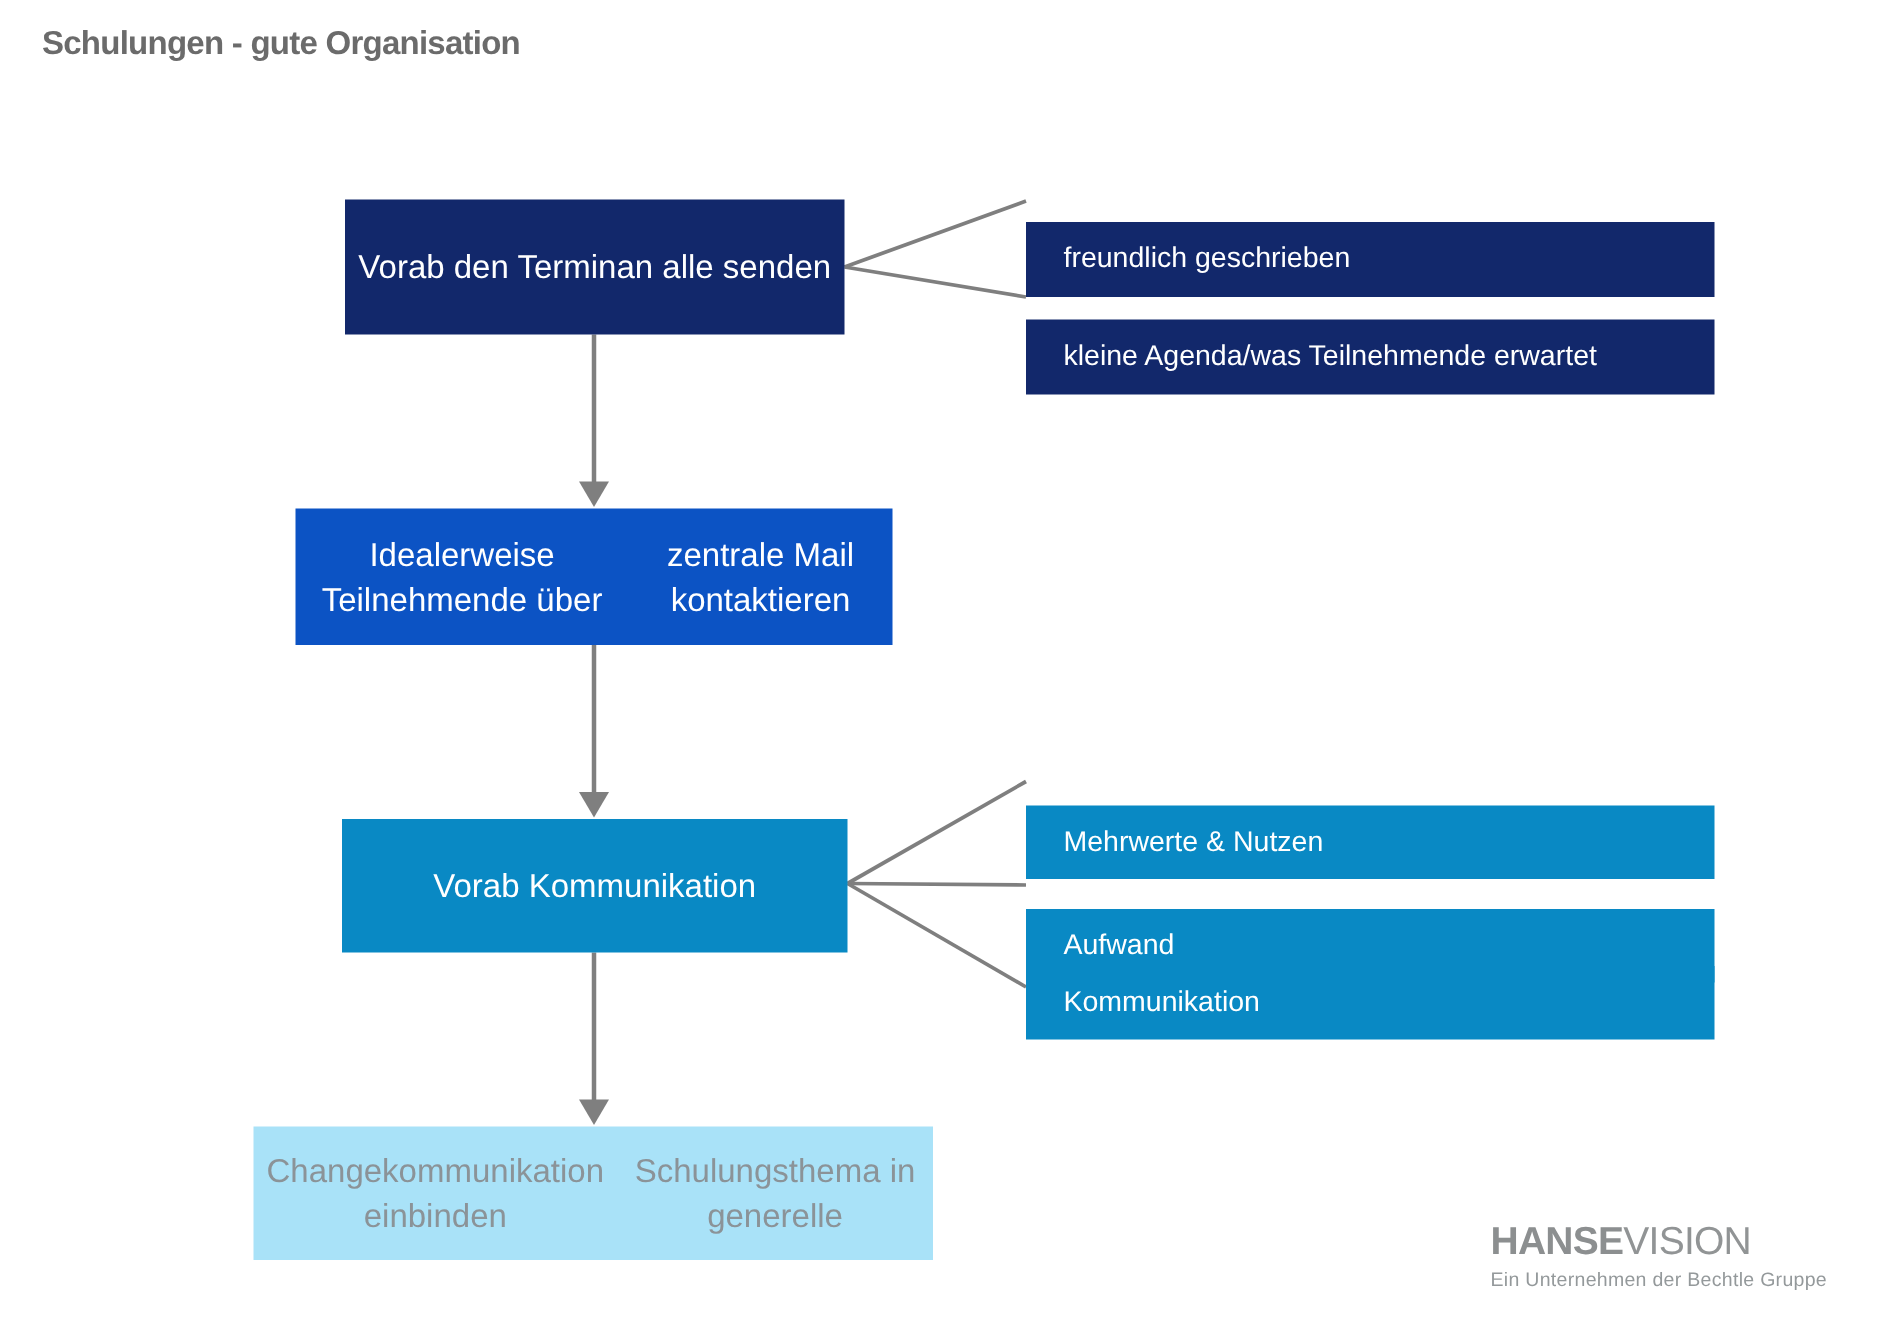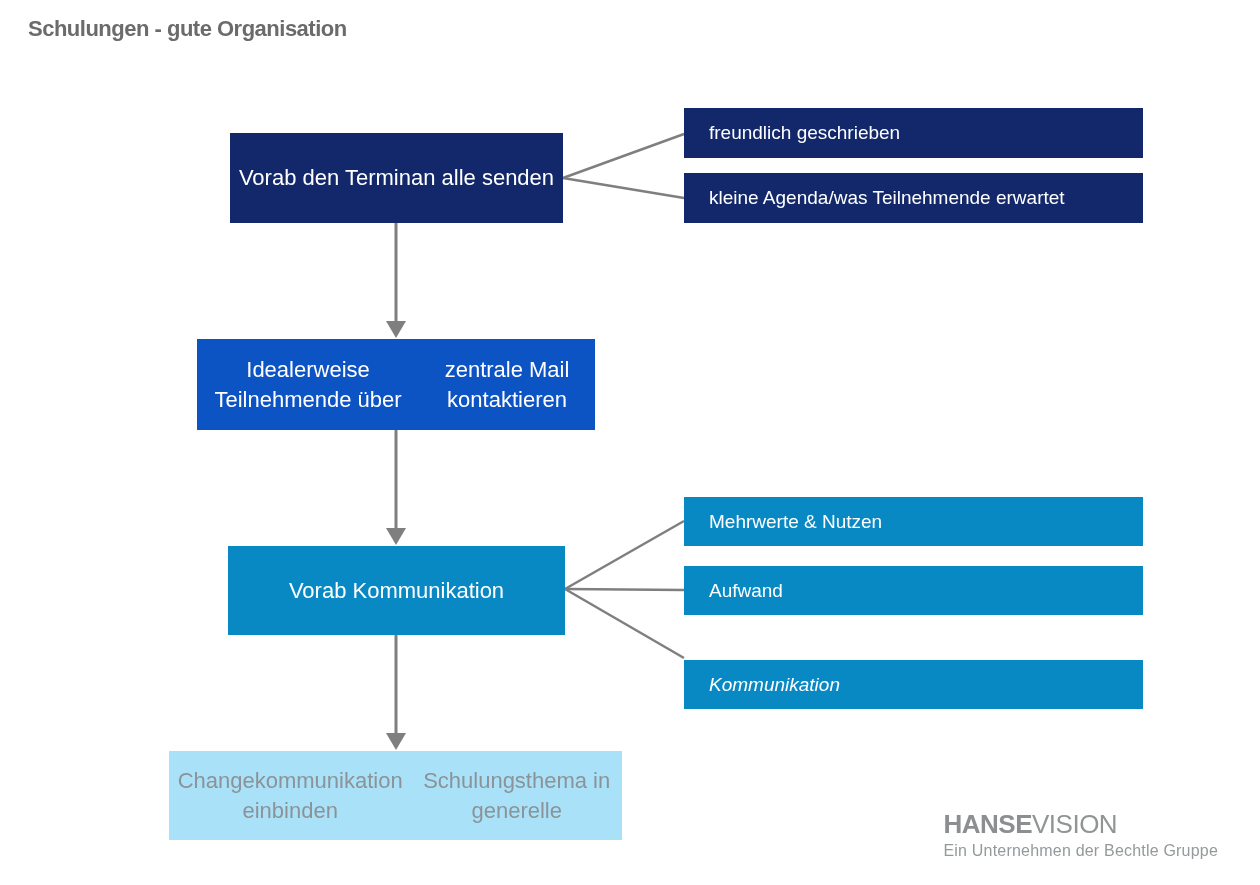--- a/index.html
+++ b/index.html
@@ -46,46 +46,47 @@
     position: absolute;
     left: 684px;
     width: 459px;
     height: 50px;
     display: flex;
     align-items: center;
     padding-left: 25px;
     box-sizing: border-box;
     color: #ffffff;
     font-size: 19px;
+    margin-top: 40px;
   }
   .branch.navy { background: #12286b; }
   .branch.cyan { background: #0989c4; height: 49px; }
   .branch-top-1 { top: 108px; }
   .branch-top-2 { top: 173px; }
   .branch-bot-1 { top: 497px; }
   .branch-bot-2 { top: 566px; }
-  .branch-bot-3 { top: 660px; font-style: italic; }
+  .branch-bot-3 { top: 604px; }
   .logo {
     position: absolute;
     right: 42px;
     bottom: 25px;
     text-align: left;
     color: #8c8f90;
   }
   .logo-wordmark {
     font-size: 26px;
     line-height: 30px;
     letter-spacing: -0.5px;
     white-space: nowrap;
   }
   .logo-bold { font-weight: 700; }
   .logo-light { font-weight: 400; opacity: 0.95; }
   .logo-subtitle {
     margin-top: 3px;
-    font-size: 16px;
+    font-size: 13px;
     letter-spacing: 0.2px;
     color: #94999b;
     white-space: nowrap;
   }
 </style>
 </head>
 <body>
 
 <div class="canvas">
 

